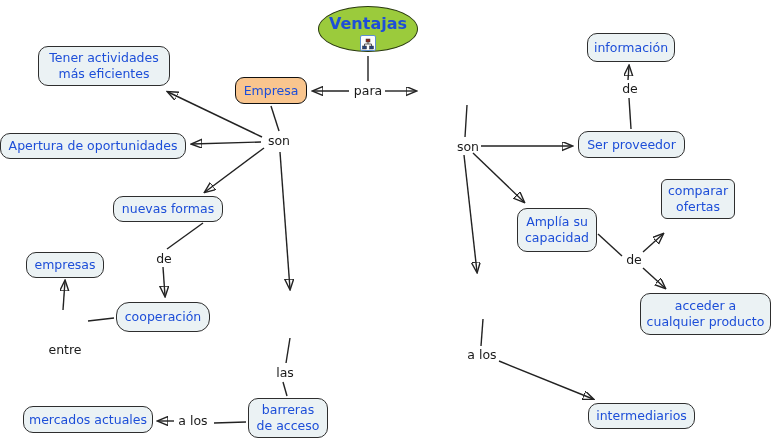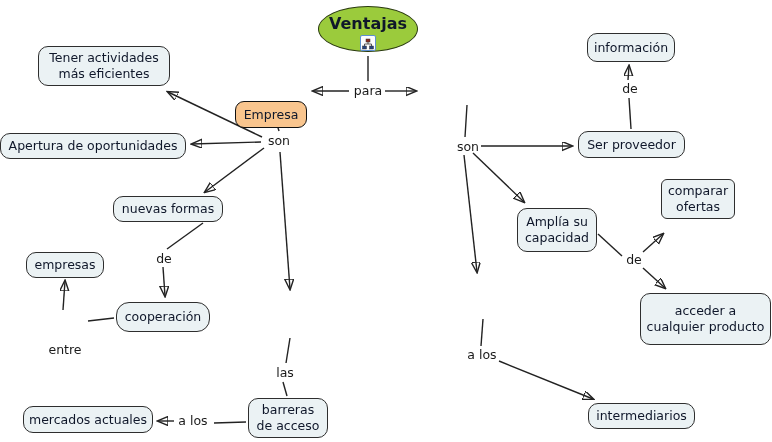--- a/index.html
+++ b/index.html
@@ -10,34 +10,33 @@
     font-family:"DejaVu Sans","Liberation Sans",sans-serif;
     overflow:hidden;
   }
   #connectors{position:absolute;left:0;top:0;width:772px;height:442px;}
   #connectors path{stroke:#222;stroke-width:1.4;fill:none;}
   .node{
     position:absolute;
     box-sizing:border-box;
     display:flex;align-items:center;justify-content:center;
     text-align:center;
-    font-size:12.5px;line-height:1.26;color:#0f172a;
+    font-size:12.5px;line-height:1.26;color:#1d4ed8;
     white-space:pre-line;
     padding:0 2px;
   }
   .concept{
     background:#ebf2f4;
     border:1.4px solid #2e2e2e;
     border-radius:10px;
   }
   .topic{
     background:#f9c58e;
     border:1.5px solid #111;
     border-radius:9px;
-    margin-top:24px;
   }
   .root{
     background:#9bcb3c;
     border:1.5px solid #2a3a10;
     border-radius:50%;
     font-weight:bold;font-size:16px;
     padding-bottom:10px;
   }
   .linklabel{
     position:absolute;
@@ -114,21 +113,21 @@
   <div class="node concept" style="left:248px;top:398px;width:80px;height:40px;">barreras
 de acceso</div>
   <div class="node concept" style="left:23px;top:406px;width:130px;height:27px;">mercados actuales</div>
 
   <div class="node concept" style="left:587px;top:33px;width:88px;height:29px;">información</div>
   <div class="node concept" style="left:578px;top:131px;width:107px;height:27px;">Ser proveedor</div>
   <div class="node concept" style="left:517px;top:208px;width:80px;height:44px;">Amplía su
 capacidad</div>
   <div class="node concept" style="left:661px;top:179px;width:74px;height:40px;border-radius:6px;">comparar
 ofertas</div>
-  <div class="node concept" style="left:640px;top:293px;width:131px;height:52px;">acceder a
+  <div class="node concept" style="left:640px;top:293px;width:131px;height:42px;">acceder a
 cualquier producto</div>
   <div class="node concept" style="left:588px;top:403px;width:107px;height:26px;">intermediarios</div>
 
   <div class="linklabel" style="left:351px;top:83px;width:34px;">para</div>
   <div class="linklabel" style="left:263px;top:133px;width:32px;">son</div>
   <div class="linklabel" style="left:152px;top:251px;width:24px;">de</div>
   <div class="linklabel" style="left:45px;top:300px;width:40px;margin-top:42px;">entre</div>
   <div class="linklabel" style="left:271px;top:365px;width:28px;">las</div>
   <div class="linklabel" style="left:175px;top:413px;width:36px;">a los</div>
   <div class="linklabel" style="left:452px;top:139px;width:32px;">son</div>

